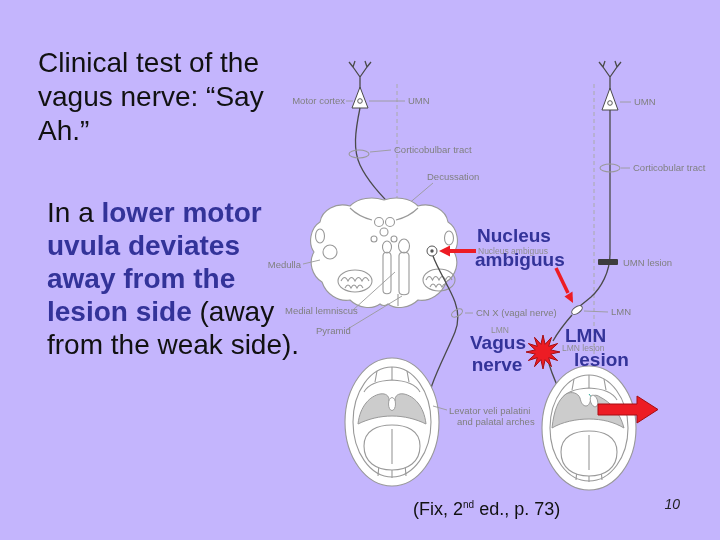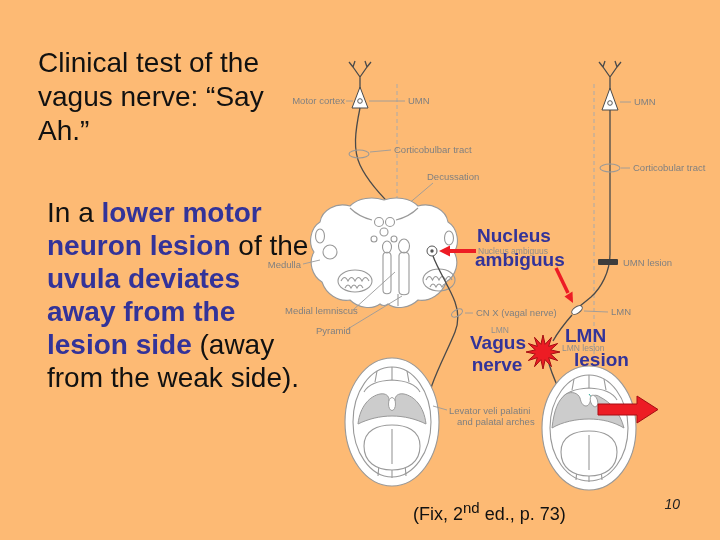--- a/index.html
+++ b/index.html
@@ -1,24 +1,24 @@
 <!DOCTYPE html>
 <html><head>
 <meta charset="utf-8">
 <style>
   html,body{margin:0;padding:0;background:#fff;}
-  .slide{position:relative;width:720px;height:540px;background:#fdba74;overflow:hidden;
+  .slide{position:relative;width:720px;height:540px;background:#c4b5fd;overflow:hidden;
          font-family:"Liberation Sans",sans-serif;}
   .title-block{position:absolute;left:38px;top:46px;width:280px;
                font-size:28px;line-height:34px;color:#111111;}
   .body-block{position:absolute;left:20px;top:196px;width:292px;
               font-size:28px;line-height:33px;color:#111111;margin-left:27px;}
   .bold-navy{font-weight:bold;color:#333399;}
   .citation{position:absolute;left:413px;top:499px;font-size:18px;color:#111111;}
-  .citation sup{font-size:15px;vertical-align:super;}
+  .citation sup{font-size:10px;vertical-align:super;}
   .page-number{position:absolute;left:648px;top:496px;width:32px;text-align:right;
                font-size:14px;color:#222222;font-style:italic;}
   svg{position:absolute;left:0;top:0;}
   .outline{stroke:#999999;fill:none;stroke-width:1.1;}
   .outline-f{stroke:#999999;fill:#ffffff;stroke-width:1.1;}
   .fiber{stroke:#4a4a4a;fill:none;stroke-width:1.3;}
   .leader{stroke:#9a9a9a;fill:none;stroke-width:0.9;}
   .midline{stroke:#aaaaaa;stroke-width:1;stroke-dasharray:4 3;fill:none;}
   .lbl{font:9.5px "Liberation Sans",sans-serif;fill:#808080;}
   .lbl-sm{font:8.5px "Liberation Sans",sans-serif;fill:#8f8f8f;}
@@ -33,21 +33,20 @@
 <div class="slide">
 
   <div class="title-block">
       <div><span>Clinical test of the</span></div>
       <div><span>vagus nerve: “Say</span></div>
       <div><span>Ah.”</span></div>
     </div>
 
   <div class="body-block">
       <div><span>In a </span><span class="bold-navy">lower motor</span></div>
-      <div><span class="bold-navy">neuron lesion</span><span> of the</span></div>
       <div><span class="bold-navy">uvula deviates</span></div>
       <div><span class="bold-navy">away from the</span></div>
       <div><span class="bold-navy">lesion side</span><span> (away</span></div>
       <div><span>from the weak side).</span></div>
     </div>
 
   <svg width="720" height="540" viewBox="0 0 720 540">
 
     <g>
       <line class="midline" x1="397" y1="84" x2="397" y2="205"></line>

